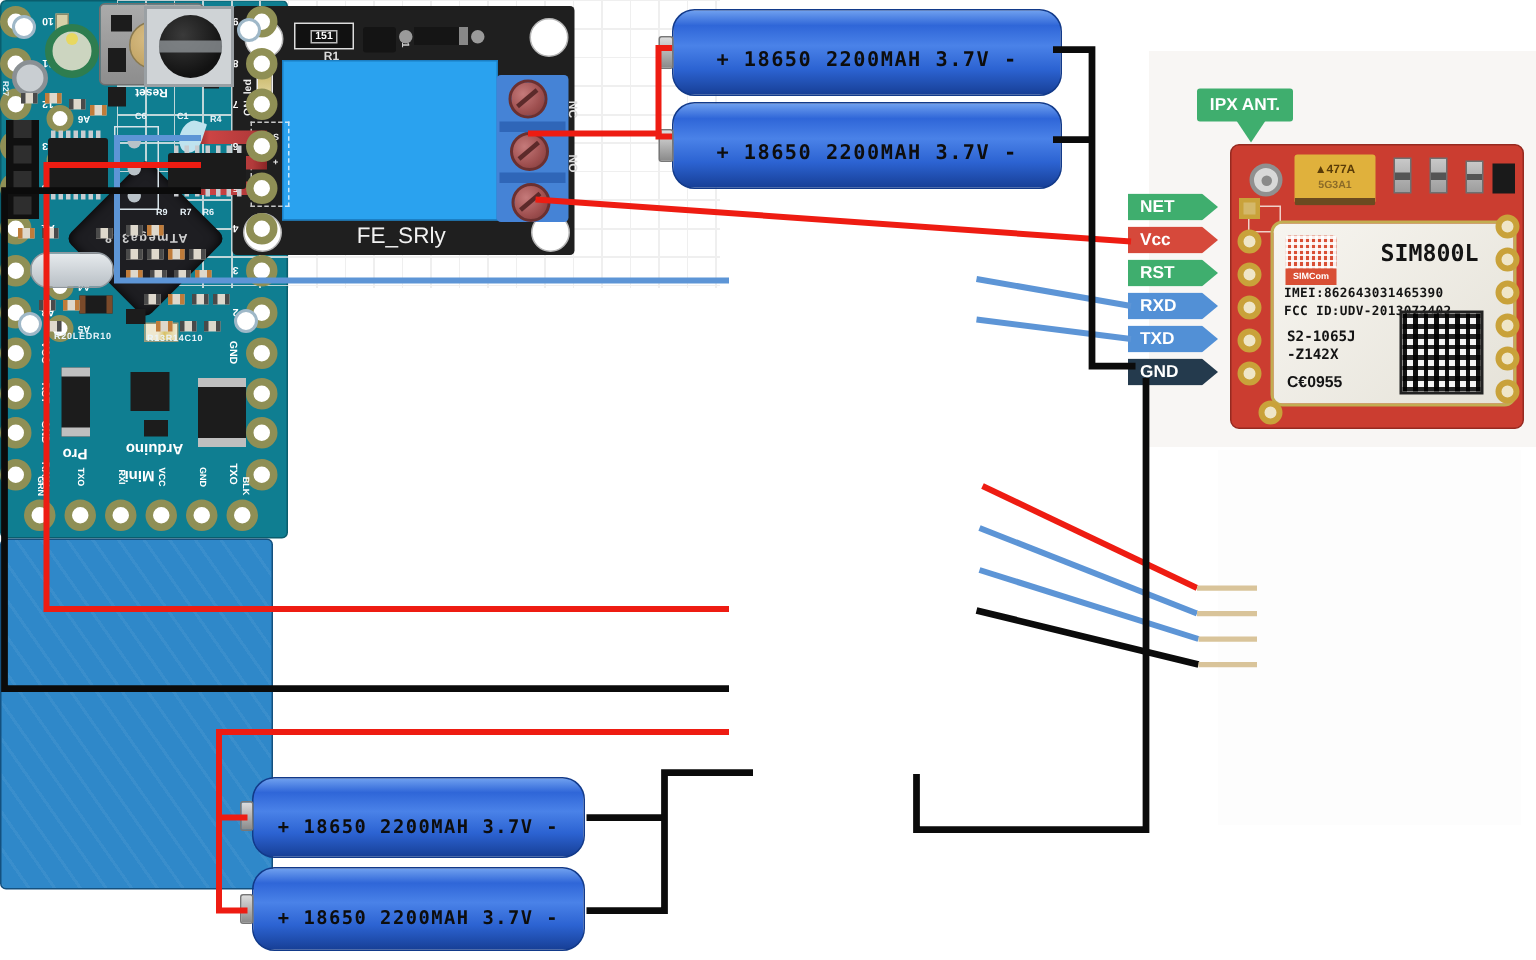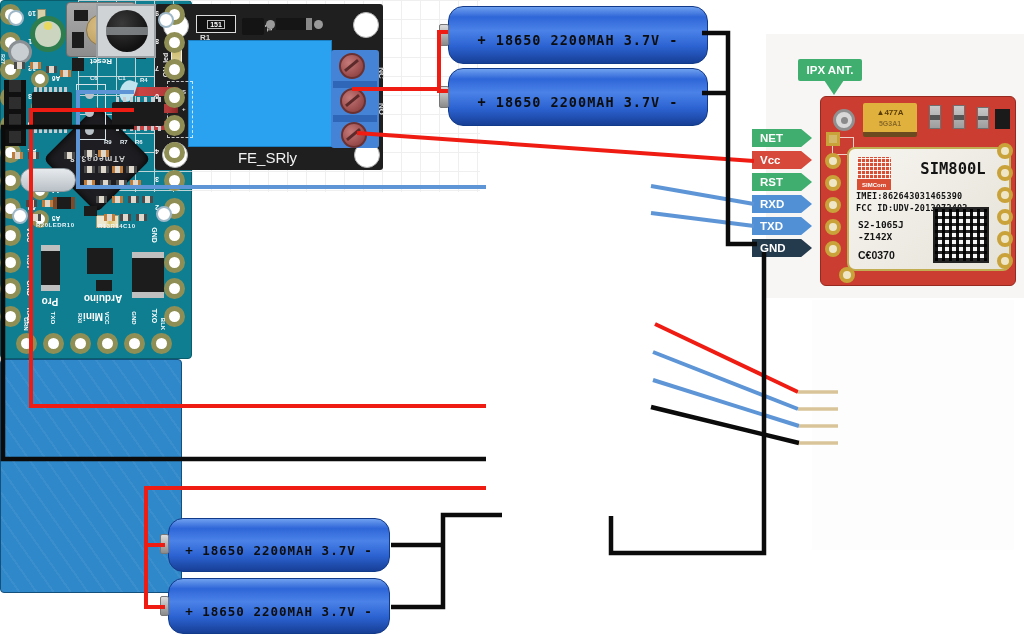--- a/index.html
+++ b/index.html
@@ -89,21 +89,21 @@
 
   <div id="relay" class="abs">
     <div class="mhole" style="left:8px;top:9px;"></div>
     <div class="mhole" style="left:198px;top:8px;"></div>
     <div class="mhole" style="left:7px;top:138px;"></div>
     <div class="mhole" style="left:199px;top:138px;"></div>
 
     <div class="abs" style="left:41px;top:11px;width:38px;height:16px;border:1px solid #ddd;background:#111;display:flex;align-items:center;justify-content:center;">
       <span style="color:#fff;font-size:7px;font-weight:bold;border:1px solid #bbb;padding:0 2px;">151</span>
     </div>
-    <div class="lbl" style="left:40px;top:29px;width:20px;height:10px;font-size:8px;color:#ddd;">R1</div>
+    <div class="lbl" style="left:56px;top:29px;width:20px;height:10px;font-size:8px;color:#ddd;">R1</div>
 
     <div class="abs" style="left:87px;top:14px;width:22px;height:17px;background:#141414;border-radius:2px;"></div>
     <div class="lbl r90" style="left:108px;top:18px;width:14px;height:10px;font-size:7px;color:#ccc;">Q1</div>
 
     <div class="abs" style="left:111px;top:16px;width:9px;height:9px;border-radius:50%;background:#9a9a9a;"></div>
     <div class="abs" style="left:121px;top:14px;width:36px;height:12px;background:#151515;border-right:6px solid #888;box-sizing:border-box;"></div>
     <div class="abs" style="left:159px;top:16px;width:9px;height:9px;border-radius:50%;background:#9a9a9a;"></div>
 
     <div class="lbl rm90" style="left:-7px;top:56px;width:34px;height:10px;font-size:7px;color:#eee;">ON_led</div>
     <div class="abs" style="left:16px;top:44px;width:11px;height:27px;border:1px solid #eee;background:linear-gradient(180deg,#cbb96a,#efe7c0);box-sizing:border-box;"></div>
@@ -192,21 +192,21 @@
       <div id="simlogo"></div>
       <div id="simlogo-strip">
           <span>SIMCom</span>
         </div>
       <div class="simtxt" style="left:48px;top:11px;width:112px;text-align:center;font-size:15.5px;">SIM800L</div>
       <div class="simtxt" style="left:7px;top:42px;font-size:8.5px;letter-spacing:.2px;">IMEI:862643031465390</div>
       <div class="simtxt" style="left:7px;top:54px;font-size:8.5px;letter-spacing:.2px;">FCC ID:UDV-2013072402</div>
       <div class="simtxt" style="left:9px;top:70px;font-size:9.5px;">S2-1065J</div>
       <div class="simtxt" style="left:9px;top:82px;font-size:9.5px;">-Z142X</div>
       <div id="qr"></div>
-      <div class="simtxt" style="left:9px;top:100px;font-size:10.5px;font-family:'Liberation Sans',sans-serif;">C€0370</div>
+      <div class="simtxt" style="left:9px;top:100px;font-size:10.5px;font-family:'Liberation Sans',sans-serif;">C€0955</div>
     </div>
 
     <div class="abs" style="left:5px;top:35px;width:14px;height:14px;border:3px solid #c9a23a;background:#d4b86a;box-sizing:border-box;"></div>
     <div class="shole" style="left:4px;top:56px;"></div>
     <div class="shole" style="left:4px;top:78px;"></div>
     <div class="shole" style="left:4px;top:100px;"></div>
     <div class="shole" style="left:4px;top:122px;"></div>
     <div class="shole" style="left:4px;top:144px;"></div>
     <div class="shole" style="left:176px;top:46px;"></div>
     <div class="shole" style="left:176px;top:68px;"></div>

